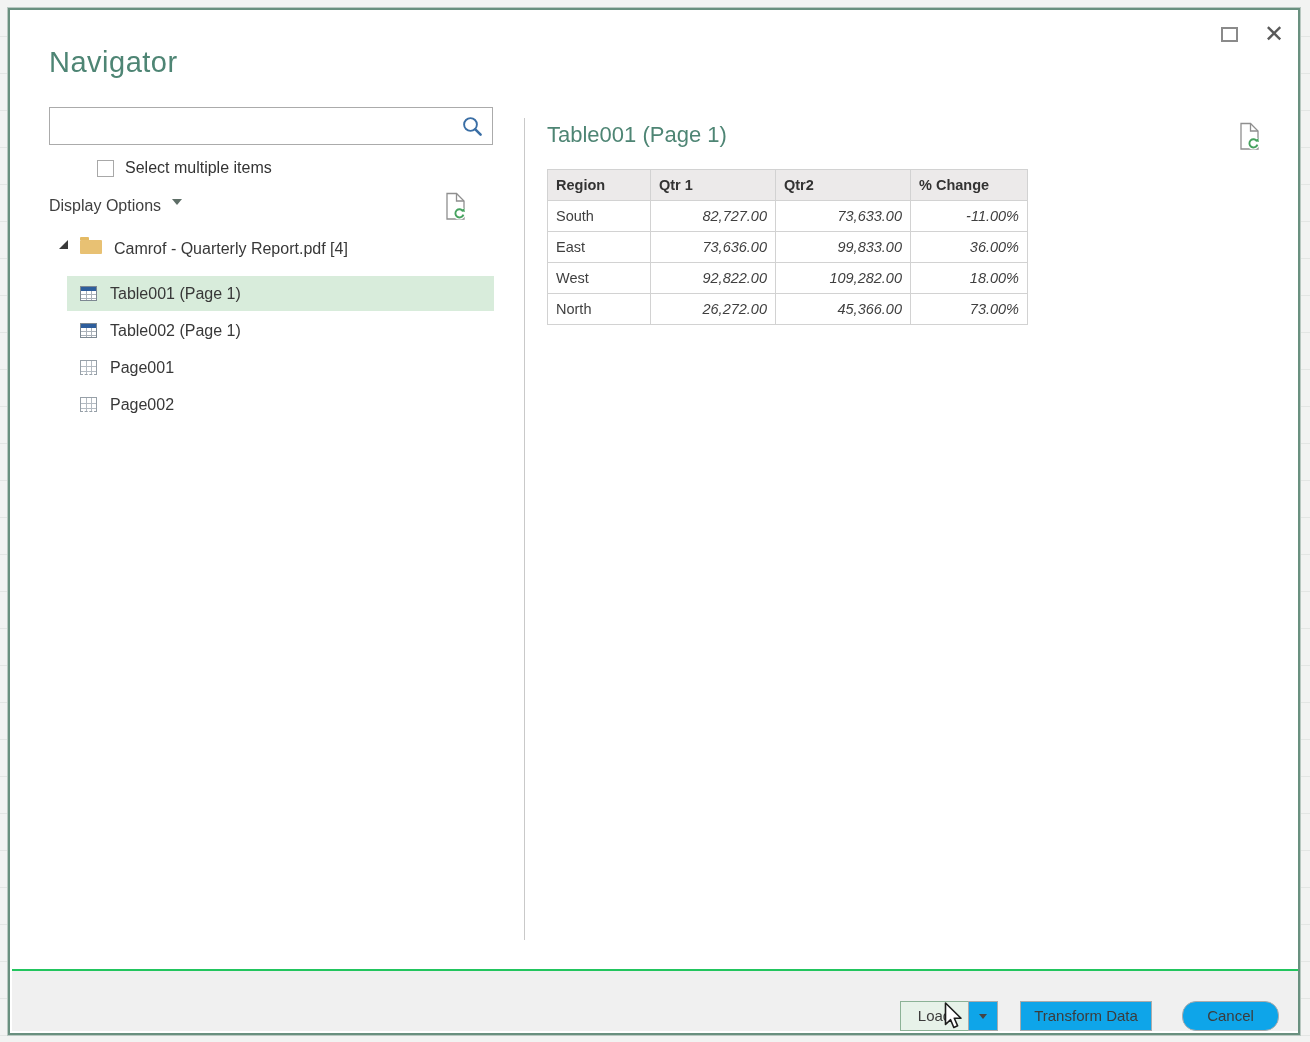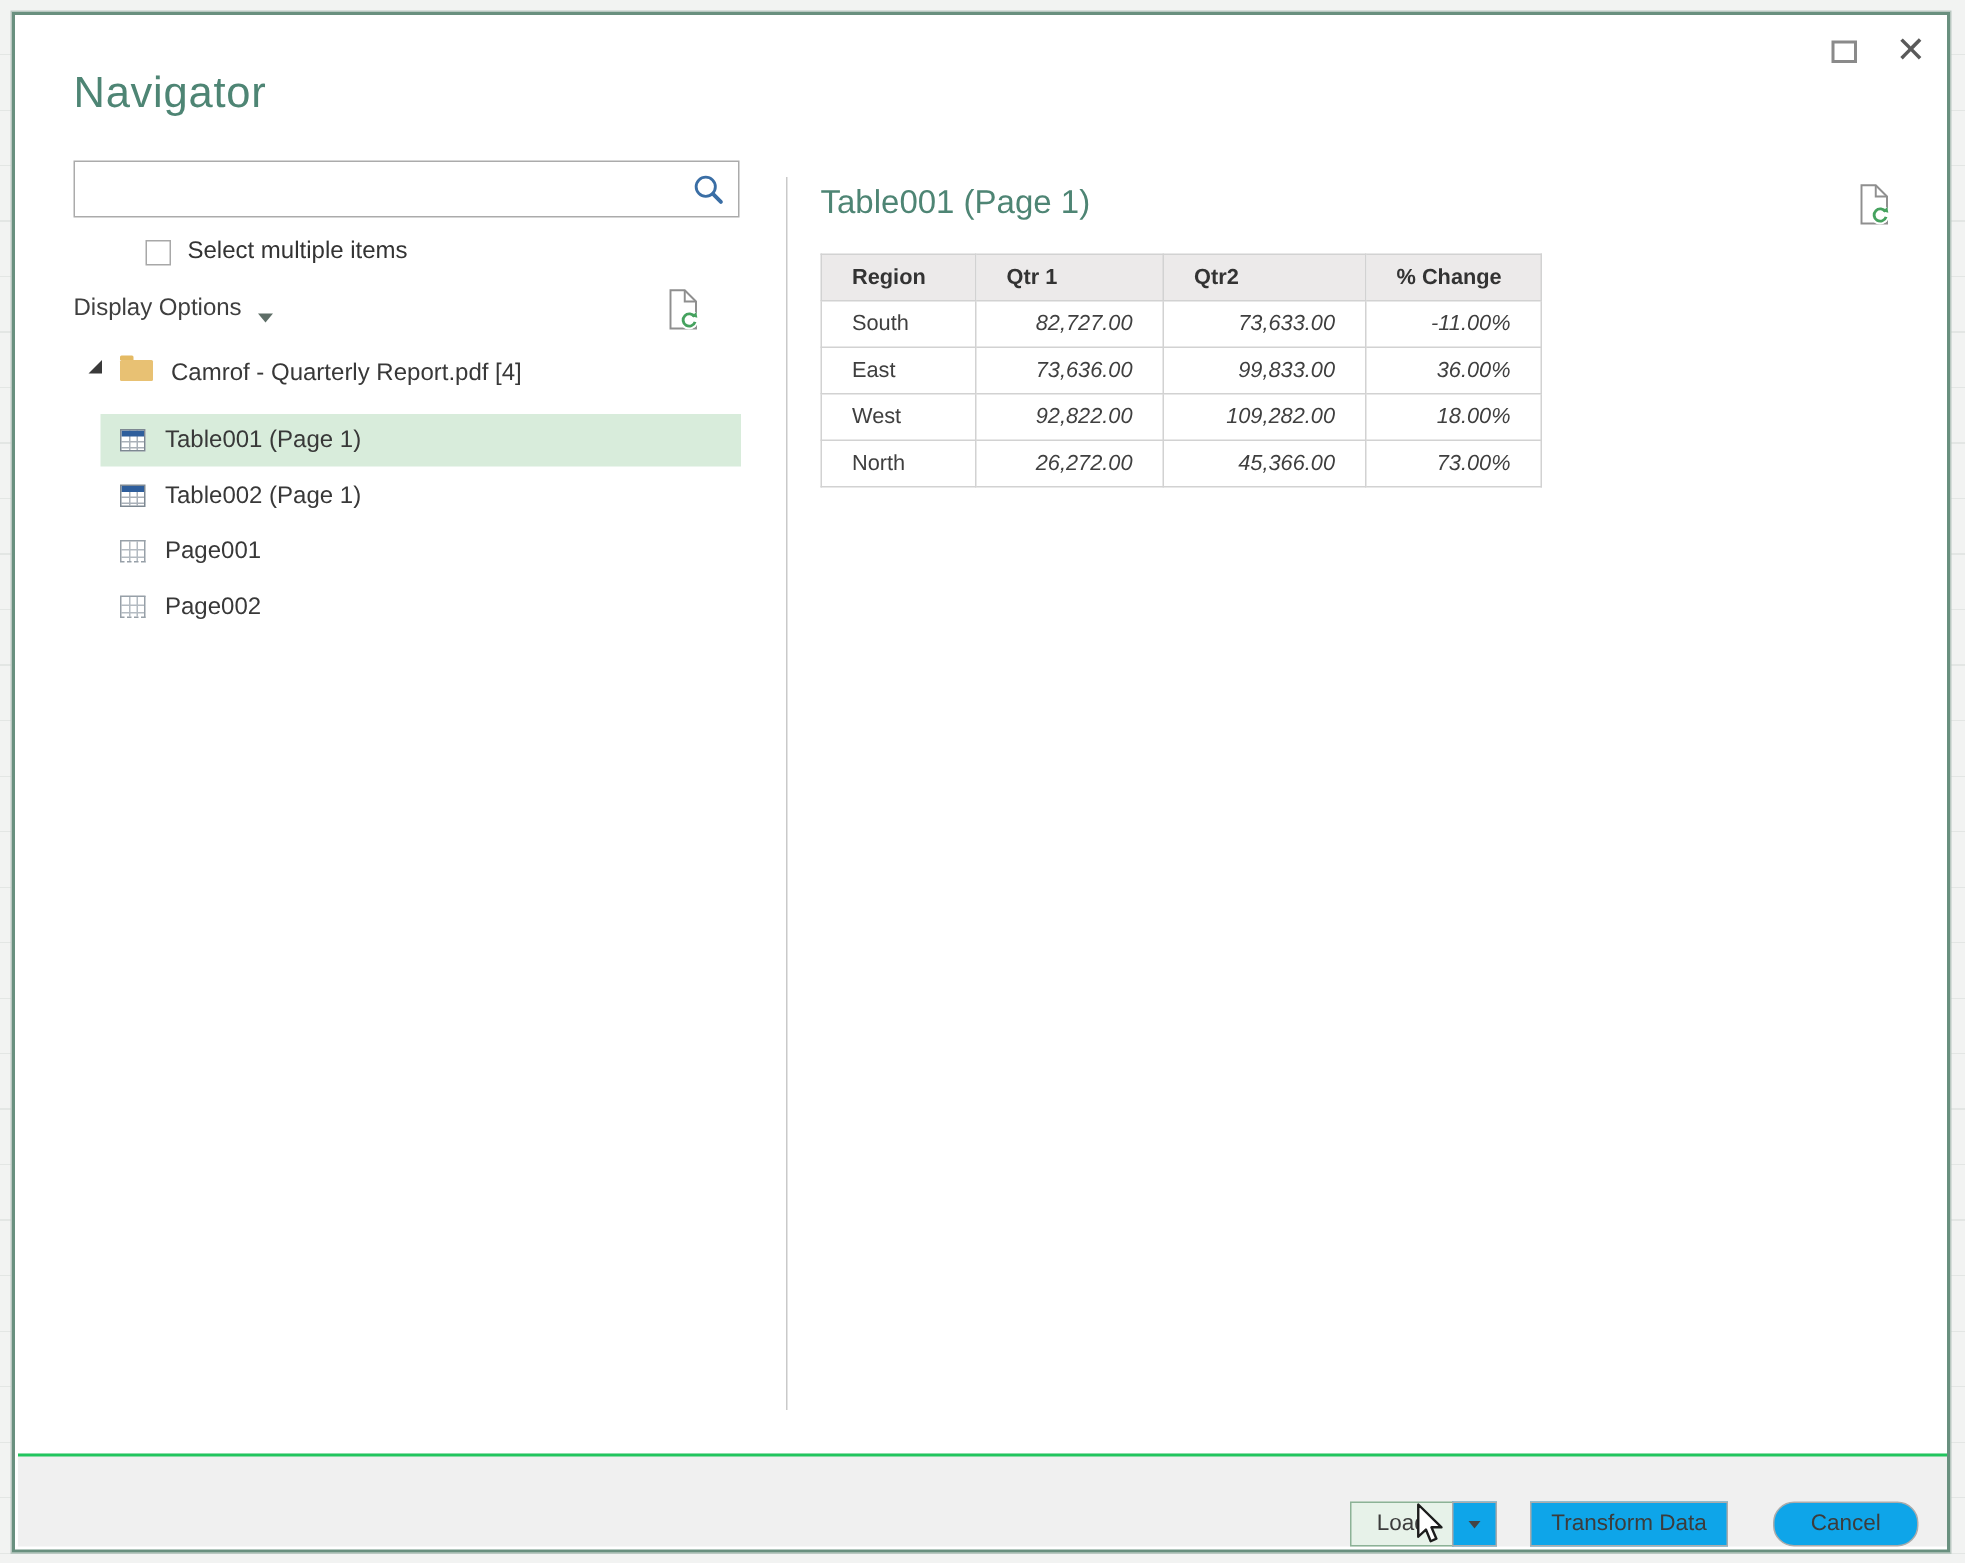--- a/index.html
+++ b/index.html
@@ -42,21 +42,21 @@
   .search-box input {
     position:absolute; left:0; top:0; width:404px; height:36px; border:0; outline:none;
     padding:0 10px; font-size:15px; font-family:inherit; color:#333; background:transparent;
   }
   .search-box .mag { position:absolute; right:8px; top:7px; }
 
   .check-row { position:absolute; left:39px; top:149px; display:flex; align-items:center; gap:11px;padding-left:48px; }
   .checkbox { width:17px; height:17px; border:1px solid #a8a8a8; background:#fff; }
   .check-label { font-size:16px; color:#333; }
 
-  .display-options { position:absolute; left:39px; top:187px; display:flex; align-items:flex-end; gap:11px; cursor:default; }
+  .display-options { position:absolute; left:39px; top:187px; display:flex; align-items:flex-start; gap:11px; cursor:default; }
   .display-options .lbl { font-size:16px; color:#3f3f3f; }
   .caret-down { width:0; height:0; border-left:5px solid transparent; border-right:5px solid transparent; border-top:6px solid #5e6e67; margin-top:2px; }
 
   .refresh-doc-left { position:absolute; left:434px; top:182px; }
   .refresh-doc-right { position:absolute; left:1228px; top:112px; }
 
   
   .tree { position:absolute; left:39px; top:230px; width:445px; }
   .tree-root { display:flex; align-items:flex-start; gap:12px; height:34px; padding-left:10px; }
   .tri-expanded { width:0; height:0; border-left:9px solid transparent; border-bottom:9px solid #3a3a3a; }
@@ -81,21 +81,21 @@
       linear-gradient(#b4bbc2,#b4bbc2) 0 5px/100% 1px no-repeat,
       linear-gradient(#b4bbc2,#b4bbc2) 0 10px/100% 1px no-repeat,
       #fff; }
 
   
   .pane-divider { position:absolute; left:514px; top:108px; width:1px; height:822px; background:#c9c9c9; }
 
   
   .preview-title { position:absolute; left:537px; top:112px; font-size:22px; font-weight:400; color:#4e8574; }
   .preview-table { position:absolute; left:537px; top:159px; border-collapse:collapse; table-layout:fixed; font-size:14.5px; }
-  .preview-table th, .preview-table td { border:1px solid #d2d2d2; height:31px; padding:0 20px; overflow:hidden; white-space:nowrap; }
+  .preview-table th, .preview-table td { border:1px solid #d2d2d2; height:31px; padding:0 8px; overflow:hidden; white-space:nowrap; }
   .preview-table th { background:#eceaea; text-align:left; font-weight:700; color:#333; }
   .preview-table td { color:#3f3f3f; background:#fff; }
   .preview-table td.num { text-align:right; font-style:italic; }
   .col-region { width:103px; } .col-q1 { width:125px; } .col-q2 { width:135px; } .col-chg { width:117px; }
 
   
   .footer { position:absolute; left:2px; bottom:2px; width:1286px; height:62px; background:#f0f0f0; border-top:2px solid #22c55e; }
   .btn { position:absolute; top:30px; height:30px; background:#0ea5e9; border:1px solid #ababab;
          font-size:15px; font-family:inherit; color:#3c3c3c; text-align:center; line-height:28px; cursor:default; }
   .btn-load { left:888px; width:69px; background:#e7f2e9; border-color:#8cb296; }

